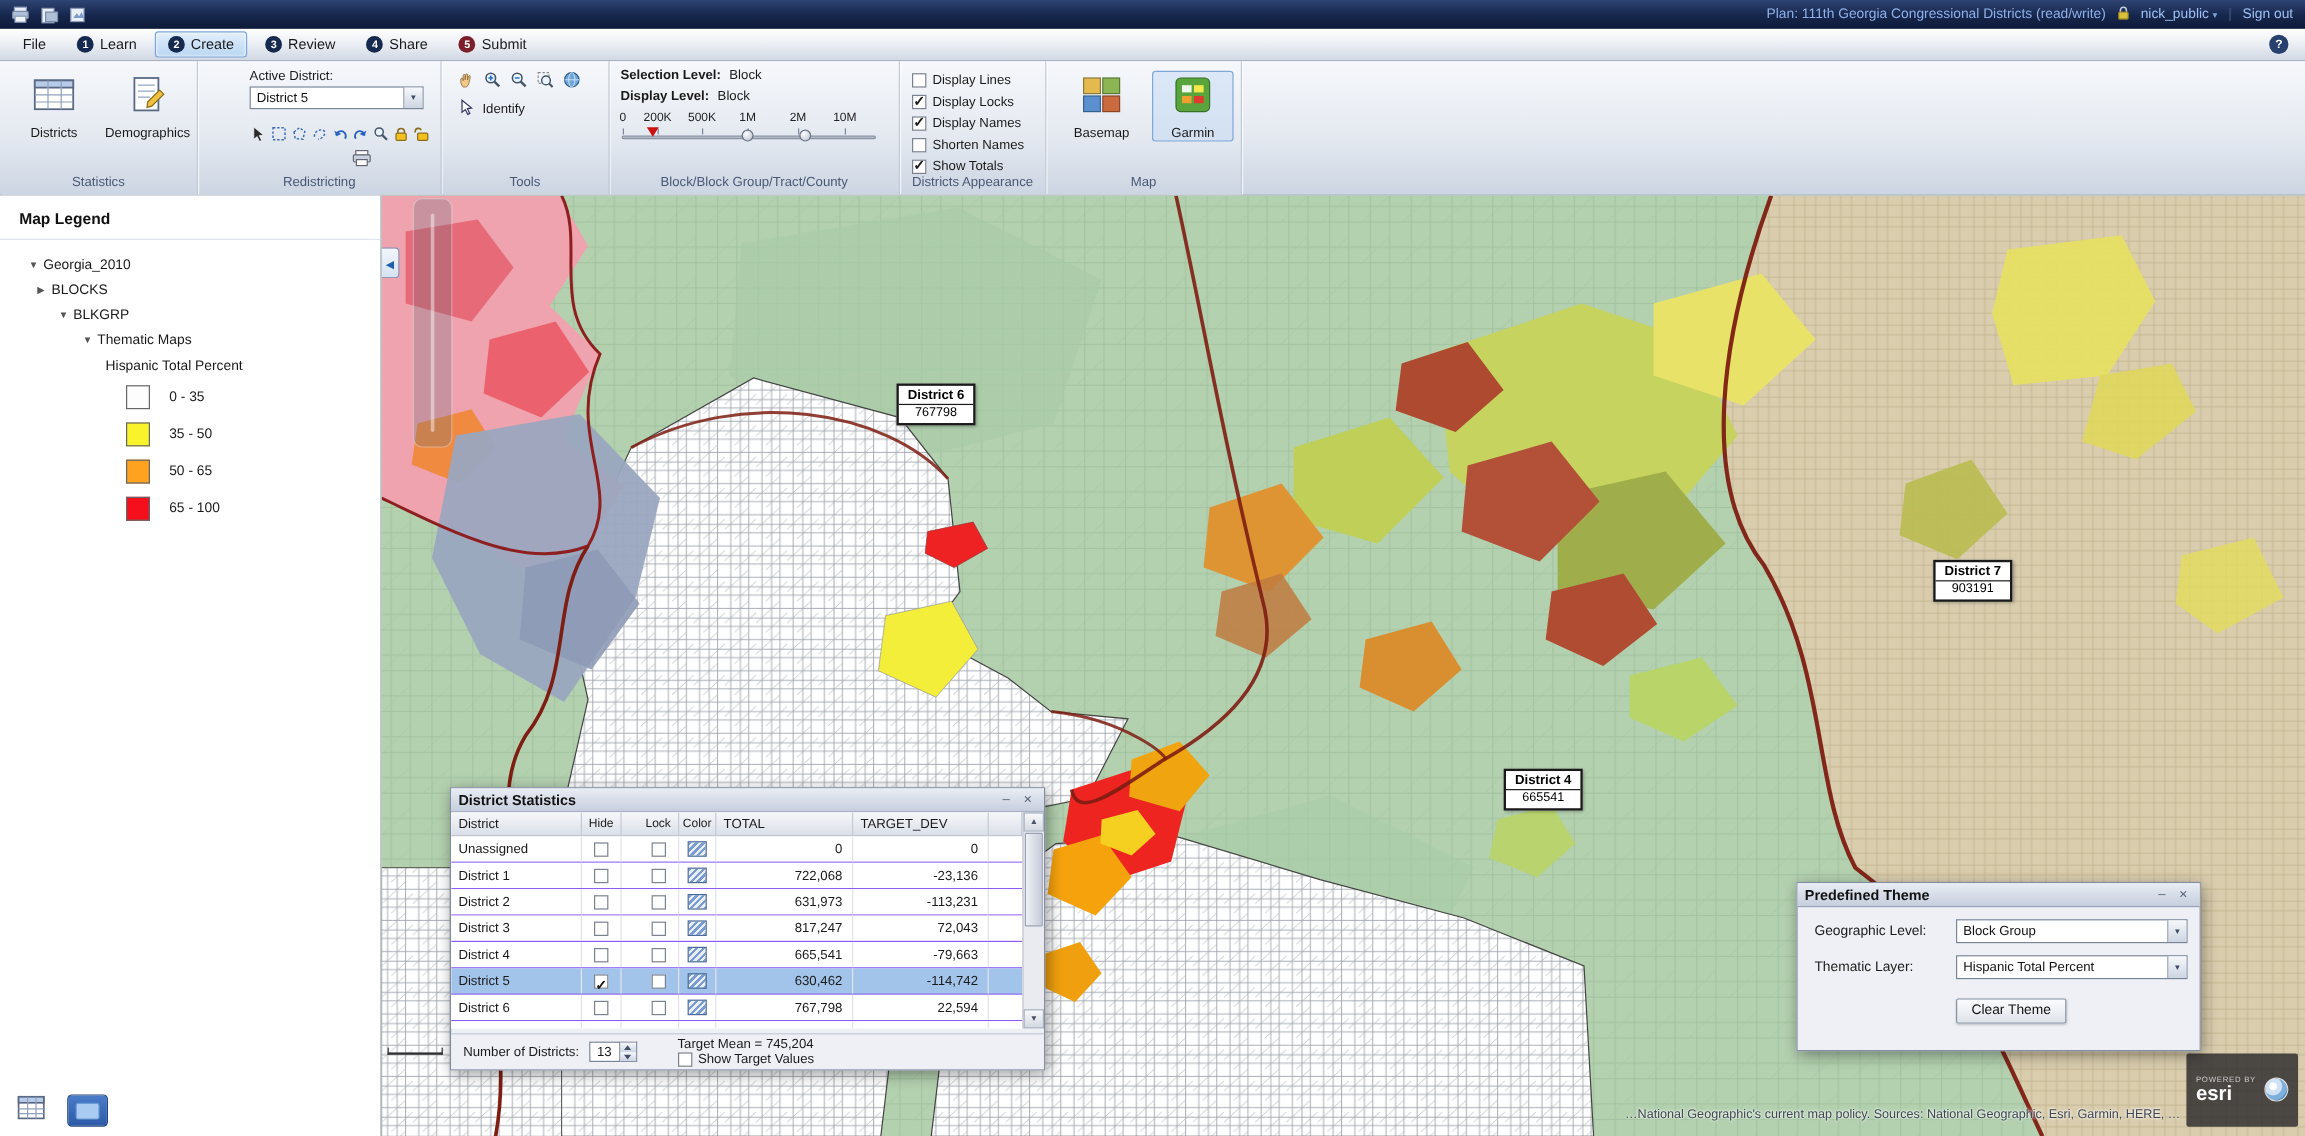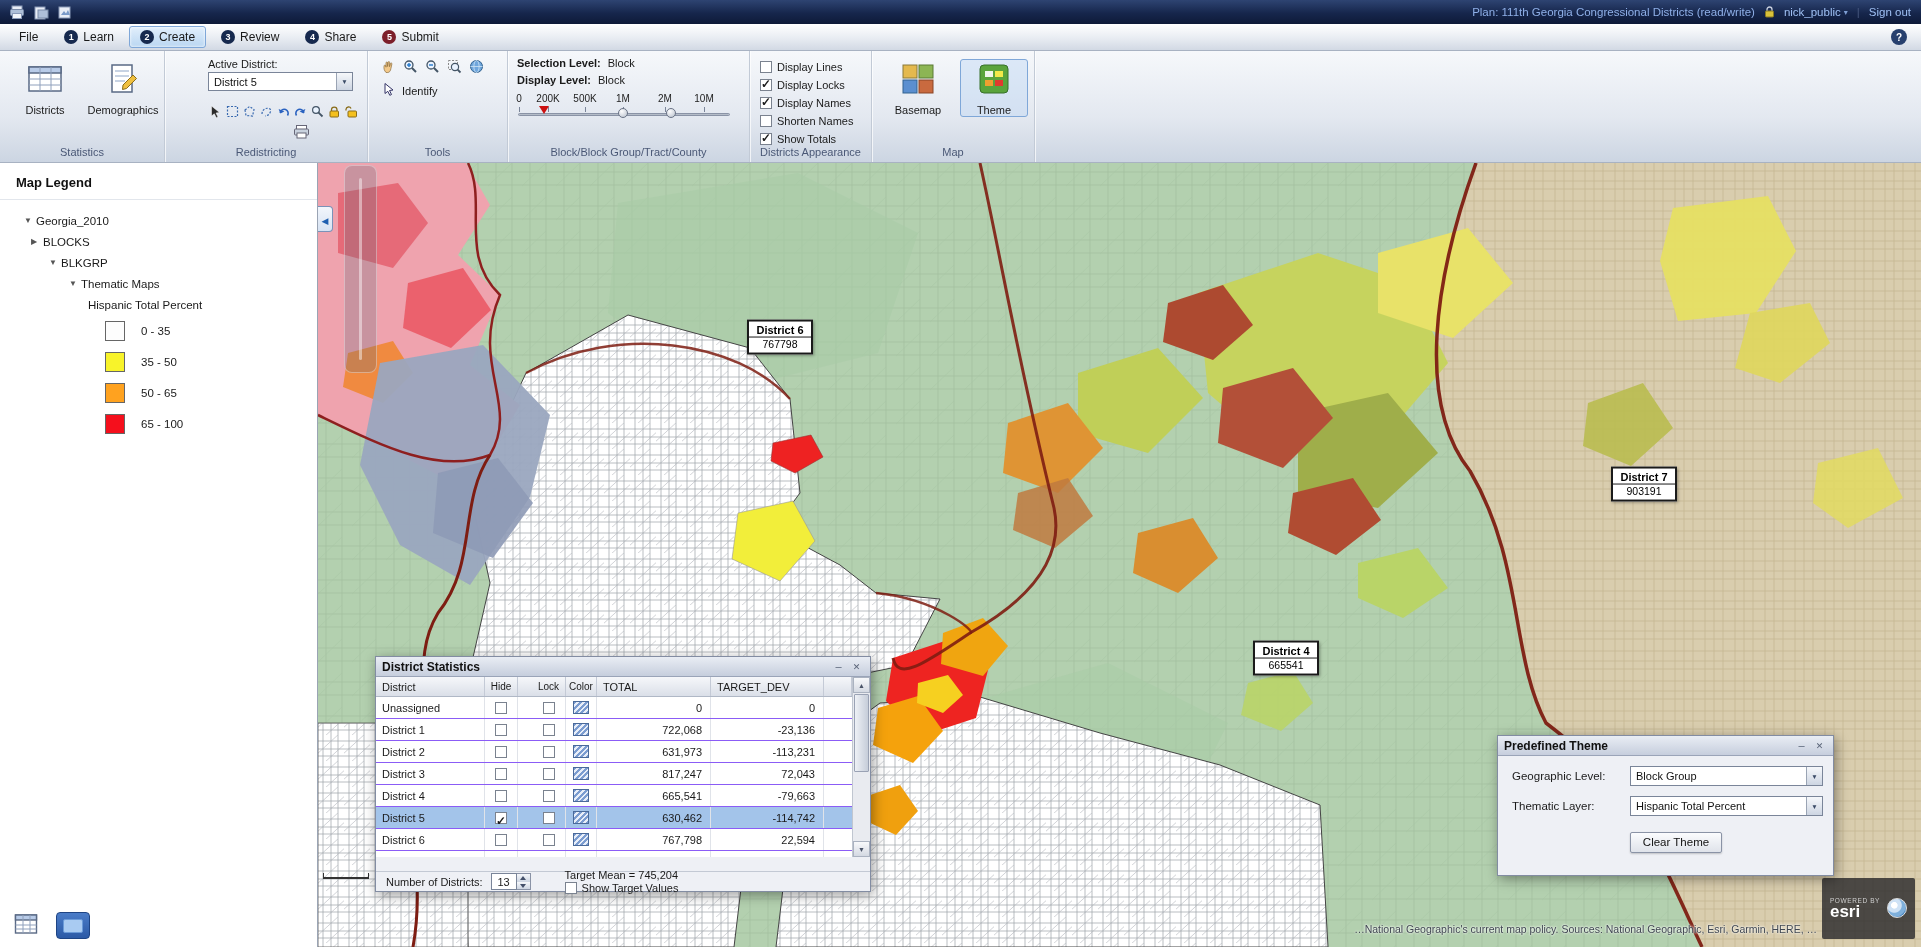--- a/index.html
+++ b/index.html
@@ -122,21 +122,21 @@
   .c-total{width:114px;text-align:right;padding-right:8px;}
   .c-tdev{width:113px;text-align:right;padding-right:8px;}
   .c-extra{flex:1;border-right:none;}
   .header .c-total,.header .c-tdev{text-align:left;padding-left:6px;}
   .header .c-hide,.header .c-lock,.header .c-color{font-size:10px;}
   .swbtn{width:16px;height:13px;border:1px solid #4a6a9a;background:repeating-linear-gradient(135deg,#7b9cd0 0 2px,#e8eef8 2px 4px);}
   .vscroll{position:absolute;top:20px;right:0;width:18px;bottom:34px;background:#e9ebf0;border-left:1px solid #c0c6d0;}
   .vs-btn{position:absolute;left:0;right:0;height:16px;background:linear-gradient(#f8f9fb,#d4d9e2);border:1px solid #aab2c0;display:flex;align-items:center;justify-content:center;font-size:7px;color:#4a5468;}
   .vs-up{top:0;}.vs-down{bottom:0;}
   .vs-thumb{position:absolute;left:1px;right:1px;top:17px;height:78px;background:linear-gradient(90deg,#eef1f6,#c6cdd9);border:1px solid #9aa2b4;border-radius:1px;}
-  .sfooter{position:absolute;left:0;right:0;bottom:0;height:20px;border-top:1px solid #c3c9d4;display:flex;align-items:center;padding:0 10px;background:#eef0f5;font-size:11px;color:#1a1a1a;gap:8px;}
+  .sfooter{position:absolute;left:0;right:0;bottom:0;height:30px;border-top:1px solid #c3c9d4;display:flex;align-items:center;padding:0 10px;background:#eef0f5;font-size:11px;color:#1a1a1a;gap:8px;}
   .spin{display:flex;align-items:center;}
   .spin .val{width:26px;height:17px;border:1px solid #7a8599;background:#fff;font-size:11px;text-align:center;line-height:16px;}
   .spin .arrows{display:flex;flex-direction:column;border:1px solid #8a93a6;border-left:none;height:17px;}
   .sa{width:13px;height:8px;background:linear-gradient(#f6f8fb,#cdd5e2);position:relative;}
   .sa.up::after{content:"";position:absolute;left:3px;top:2px;border-left:3.5px solid transparent;border-right:3.5px solid transparent;border-bottom:4px solid #44506a;}
   .sa.down::after{content:"";position:absolute;left:3px;top:2px;border-left:3.5px solid transparent;border-right:3.5px solid transparent;border-top:4px solid #44506a;}
   .fright{margin-left:26px;display:flex;flex-direction:column;gap:1px;}
   .stv{display:flex;align-items:center;gap:5px;}
 
   .theme-panel{left:1497px;top:735px;width:337px;height:141px;}
@@ -423,21 +423,21 @@
           <span class="biglabel">Basemap</span>
         </div>
         <div class="bigbtn active">
           <span><svg width="34" height="32">
                 <rect x="3" y="2" width="28" height="28" rx="4" fill="#5aa43c" stroke="#36702a"></rect>
                 <rect x="8" y="8" width="8" height="6" fill="#fff" opacity="0.9"></rect>
                 <rect x="18" y="8" width="8" height="6" fill="#f2e94a"></rect>
                 <rect x="8" y="17" width="8" height="6" fill="#f0a030"></rect>
                 <rect x="18" y="17" width="8" height="6" fill="#e23a2e"></rect>
               </svg></span>
-          <span class="biglabel">Theme</span>
+          <span class="biglabel">Garmin</span>
         </div>
       </div>
       <div class="gcaption">Map</div>
     </div>
 
     <div class="rgroup g-rest"></div>
   </div>
 
   <div class="content">
 

